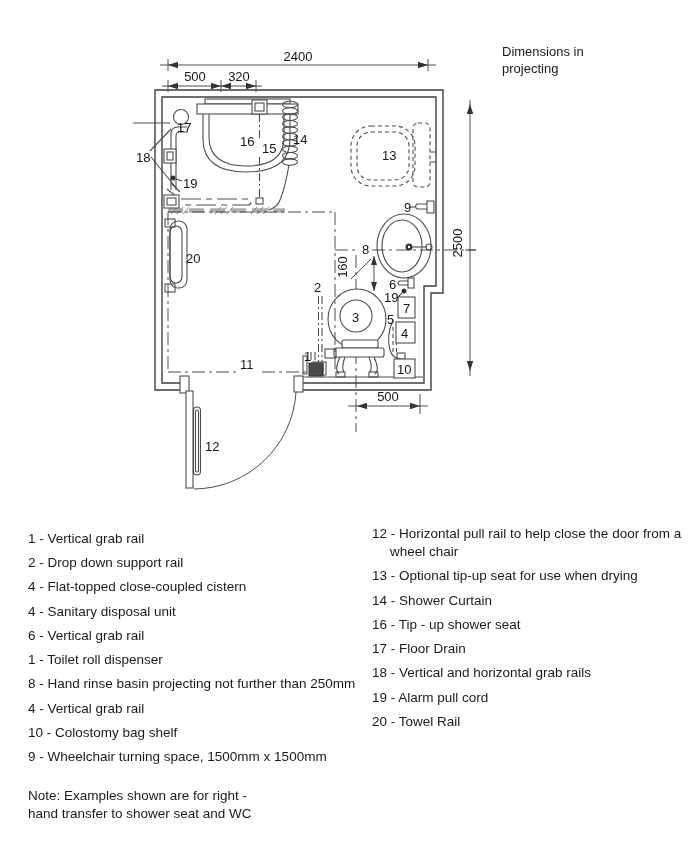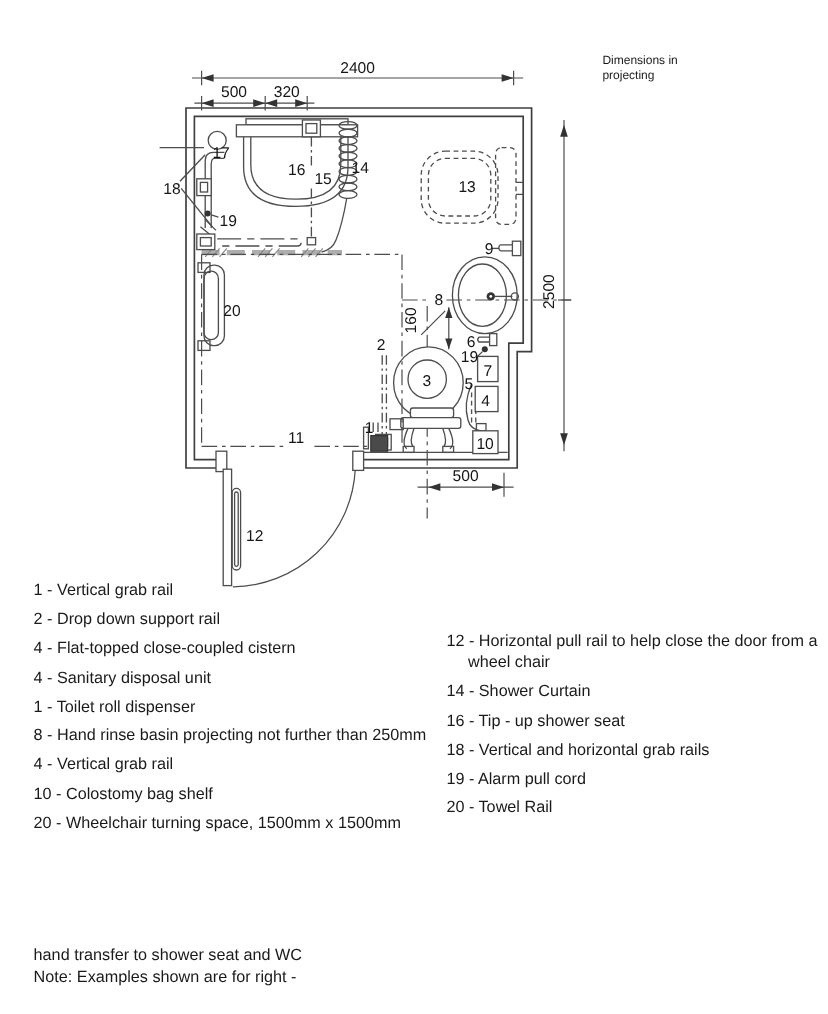--- a/index.html
+++ b/index.html
@@ -11,24 +11,24 @@
   svg{position:absolute;top:0;left:0;}
   svg text{font-family:"Liberation Sans",sans-serif;font-size:13px;fill:#161616;}
   .w{fill:none;stroke:#3f3f3f;stroke-width:1.4;}
   .f{fill:none;stroke:#4d4d4d;stroke-width:1.1;}
   .fw{fill:#ffffff;stroke:#4d4d4d;stroke-width:1.1;}
   .diml{stroke:#4d4d4d;stroke-width:1;fill:none;}
   .ah{fill:#333;stroke:none;}
   .dashcl{stroke-dasharray:13 4 3 4;}
   .dash2{stroke-dasharray:4 3;}
   .dash3{stroke-dasharray:8 3 2 3;}
-  .units-note{left:502px;top:44px;font-size:10px;line-height:1.3;}
+  .units-note{left:502px;top:44px;font-size:13px;line-height:1.3;}
   .legend{font-size:13.5px;line-height:1.35;}
   .legend .li{margin-bottom:6px;}
-  .legend-left{left:28px;top:483px;width:340px;}
+  .legend-left{left:28px;top:530px;width:340px;}
   .legend-right{left:372px;top:525px;width:314px;}
   .hang{padding-left:18px;text-indent:-18px;}
   .note{left:28px;top:787px;font-size:13.5px;line-height:1.35;}
 </style>
 </head>
 <body>
 
 <svg width="690" height="505" viewBox="0 0 690 505">
 
   <g>
@@ -247,32 +247,35 @@
 <div class="abs units-note">
   <div>Dimensions in</div>
   <div>projecting</div>
 </div>
 
 <div class="abs legend legend-left">
   <div class="li">1 - Vertical grab rail</div>
   <div class="li">2 - Drop down support rail</div>
   <div class="li">4 - Flat-topped close-coupled cistern</div>
   <div class="li">4 - Sanitary disposal unit</div>
+  <div class="li">6 - Vertical grab rail</div>
   <div class="li">1 - Toilet roll dispenser</div>
   <div class="li">8 - Hand rinse basin projecting not further than 250mm</div>
   <div class="li">4 - Vertical grab rail</div>
   <div class="li">10 - Colostomy bag shelf</div>
-  <div class="li">20 - Wheelchair turning space, 1500mm x 1500mm</div>
+  <div class="li">9 - Wheelchair turning space, 1500mm x 1500mm</div>
 </div>
 
 <div class="abs legend legend-right">
   <div class="li hang">12 - Horizontal pull rail to help close the door from a wheel chair</div>
+  <div class="li">13 - Optional tip-up seat for use when drying</div>
   <div class="li">14 - Shower Curtain</div>
   <div class="li">16 - Tip - up shower seat</div>
+  <div class="li">17 - Floor Drain</div>
   <div class="li">18 - Vertical and horizontal grab rails</div>
   <div class="li">19 - Alarm pull cord</div>
   <div class="li">20 - Towel Rail</div>
 </div>
 
 <div class="abs note">
+  <div>Note: Examples shown are for right -</div>
   <div>hand transfer to shower seat and WC</div>
-  <div>Note: Examples shown are for right -</div>
 </div>
 
 </body></html>

